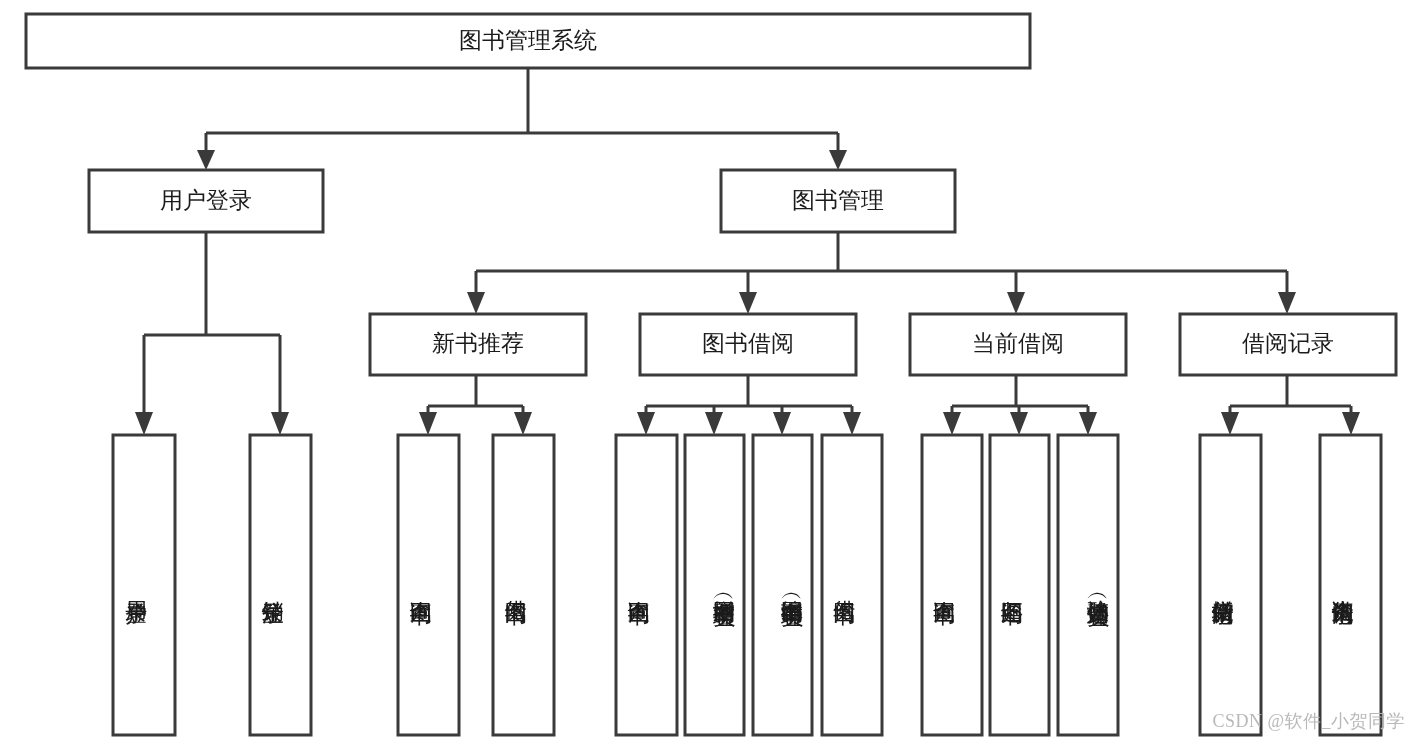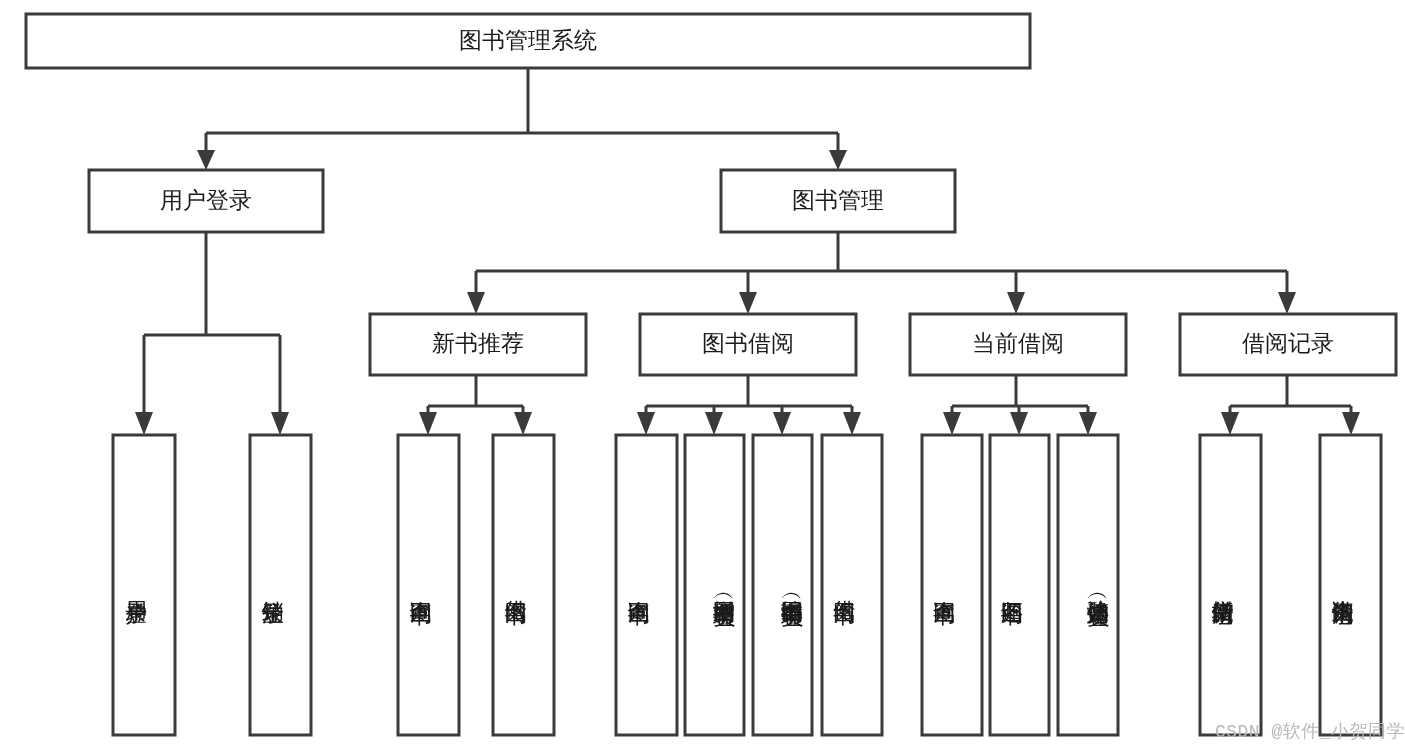--- a/index.html
+++ b/index.html
@@ -64,22 +64,22 @@
     letter-spacing: 1px;
     pointer-events: none;
     text-align: center;
   }
   .vlabel-wrap.center-mode {
     align-items: center;
   }
   #watermark {
     position: absolute;
     right: 8px;
-    bottom: 4px;
-    font-family: Liberation Mono, monospace;
+    bottom: 14px;
+    font-family: Liberation Serif, serif;
     font-size: 18px;
     color: #b8b8b8;
     letter-spacing: 0.5px;
     white-space: nowrap;
   }
 </style>
 </head>
 <body>
 
 <div id="diagram-root">

